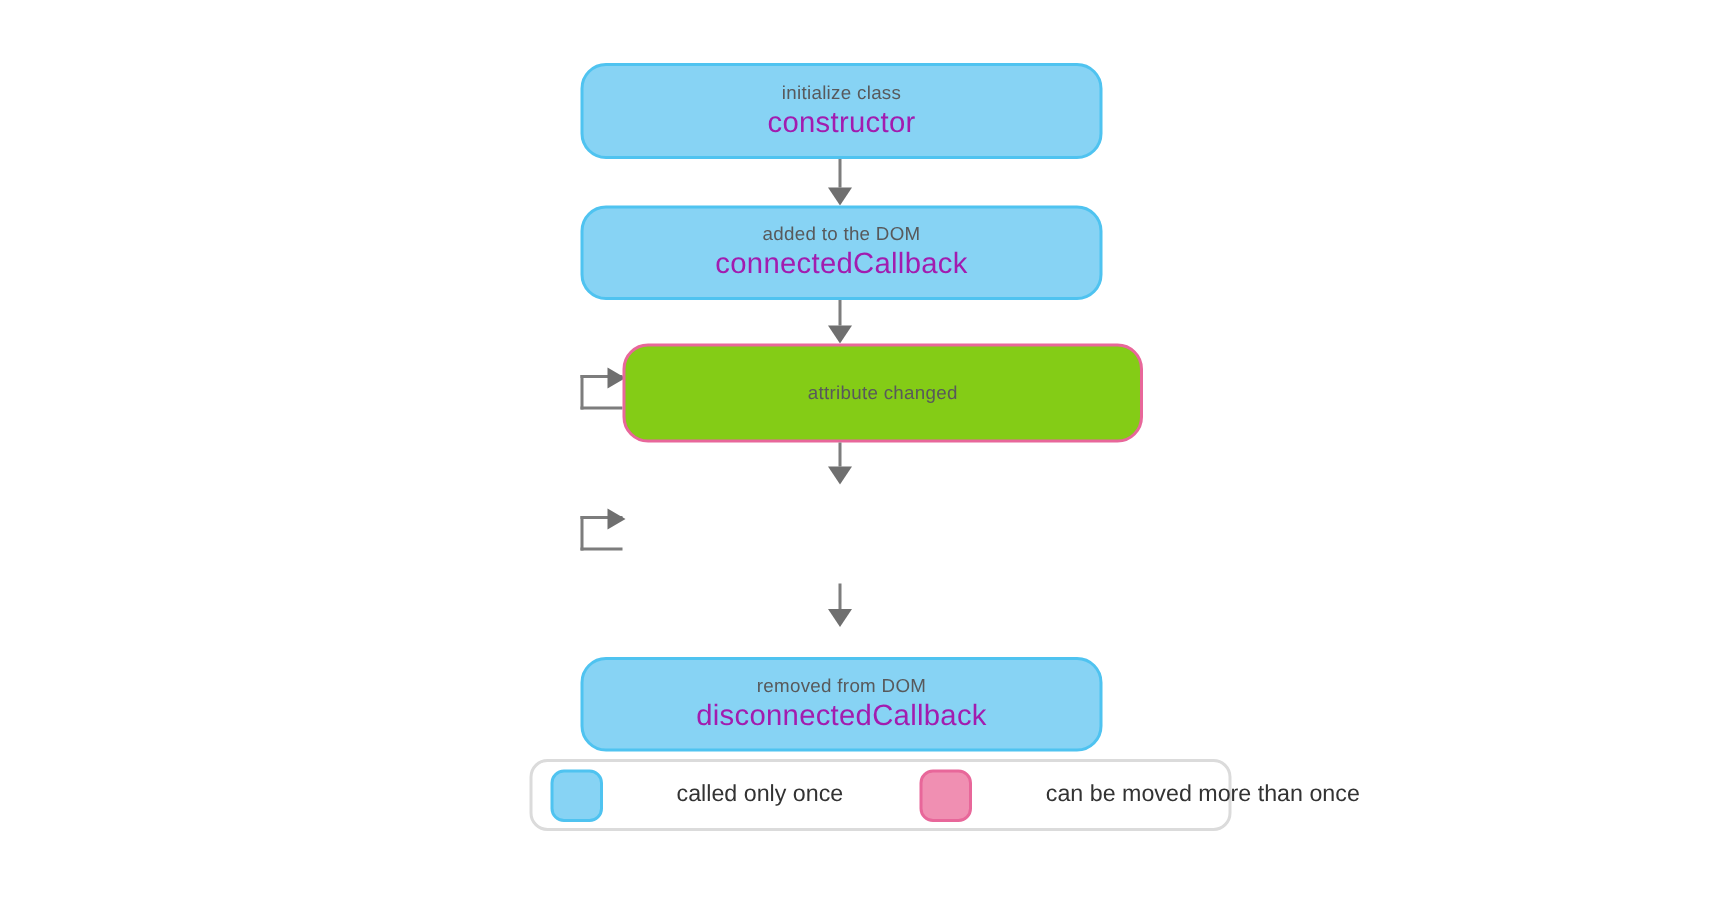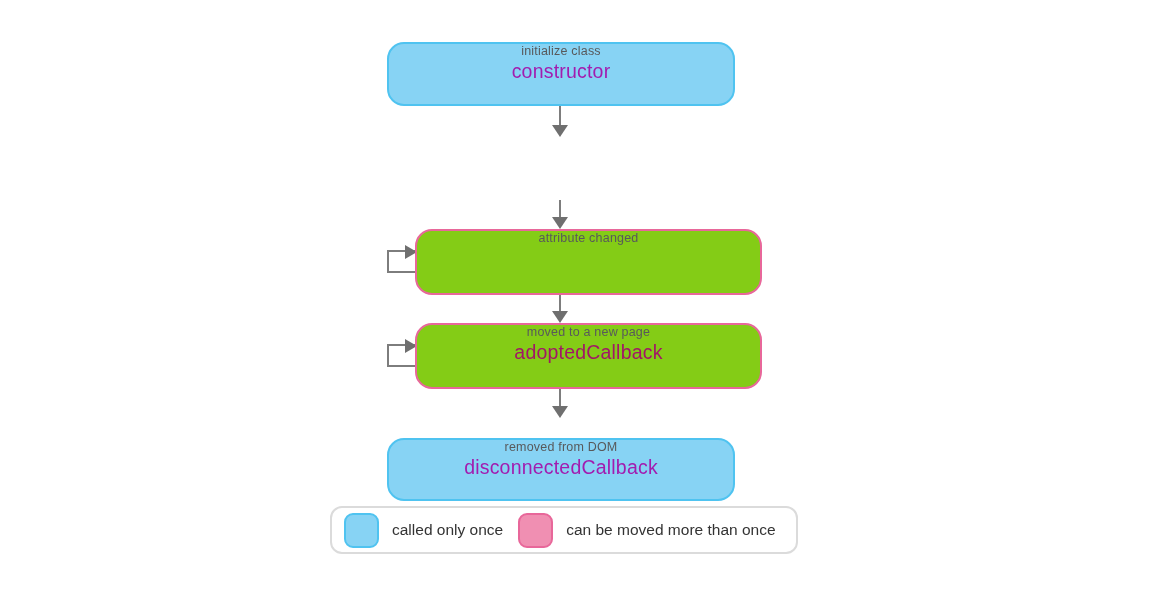--- a/index.html
+++ b/index.html
@@ -12,20 +12,21 @@
     overflow:hidden;
   }
 
   
   .node {
     position:absolute;
     border-radius:17px;
     display:flex;
     flex-direction:column;
     align-items:center;
+    justify-content:center;
     text-align:center;
   }
   .node.once   { background:#87d3f4; border:2px solid #4fc3f0; }
   .node.repeat { background:#84cc16; border:2px solid #e8679a; }
   .node .sub {
     font-size:12.5px;
     line-height:15px;
     color:#58595b;
     letter-spacing:0.2px;
   }
@@ -65,28 +66,29 @@
     right:-2px; top:-7px;
     width:0; height:0;
     border-top:7px solid transparent;
     border-bottom:7px solid transparent;
     border-left:12px solid #6f6f6f;
   }
 
   
   .legend {
     position:absolute;
-    left:330px; top:506px;
+    left:353px; top:506px;
     width:468px; height:48px;
     background:#ffffff;
     border:2px solid #dbdbdb;
     border-radius:12px;
     display:flex;
     align-items:center;
     padding:15px 12px;
+    gap:36px;
   }
   .swatch {
     width:35px; height:35px;
     border-radius:9px;
     flex:0 0 auto;
   }
   .swatch.once-swatch   { background:#87d3f4; border:2px solid #4fc3f0; }
   .swatch.repeat-swatch { background:#f08fb2; border:2px solid #e8679a; }
   .legend-label {
     font-size:15.5px;
@@ -104,20 +106,24 @@
   <div class="node once" style="left:387px; top:42px; width:348px; height:64px;">
     <div class="sub">initialize class</div>
     <div class="main">constructor</div>
   </div>
 
   <div class="varrow" style="left:552px; top:106px; height:31px;">
     <div class="line"></div>
       <div class="head"></div>
   </div>
 
+  <div class="node once" style="left:387px; top:137px; width:348px; height:63px;">
+    <div class="sub">added to the DOM</div>
+    <div class="main">connectedCallback</div>
+  </div>
 
   <div class="varrow" style="left:552px; top:200px; height:29px;">
     <div class="line"></div>
       <div class="head"></div>
   </div>
 
   <div class="loop" style="left:387px; top:250px;">
     <div class="loop-head"></div>
   </div>
 
@@ -127,24 +133,20 @@
 
   <div class="varrow" style="left:552px; top:295px; height:28px;">
     <div class="line"></div>
       <div class="head"></div>
   </div>
 
   <div class="loop" style="left:387px; top:344px;">
     <div class="loop-head"></div>
   </div>
 
-  <div class="node repeat" style="left:415px; top:323px; width:347px; height:66px;">
-    <div class="sub">moved to a new page</div>
-    <div class="main">adoptedCallback</div>
-  </div>
 
   <div class="varrow" style="left:552px; top:389px; height:29px;">
     <div class="line"></div>
       <div class="head"></div>
   </div>
 
   <div class="node once" style="left:387px; top:438px; width:348px; height:63px;">
     <div class="sub">removed from DOM</div>
     <div class="main">disconnectedCallback</div>
   </div>

